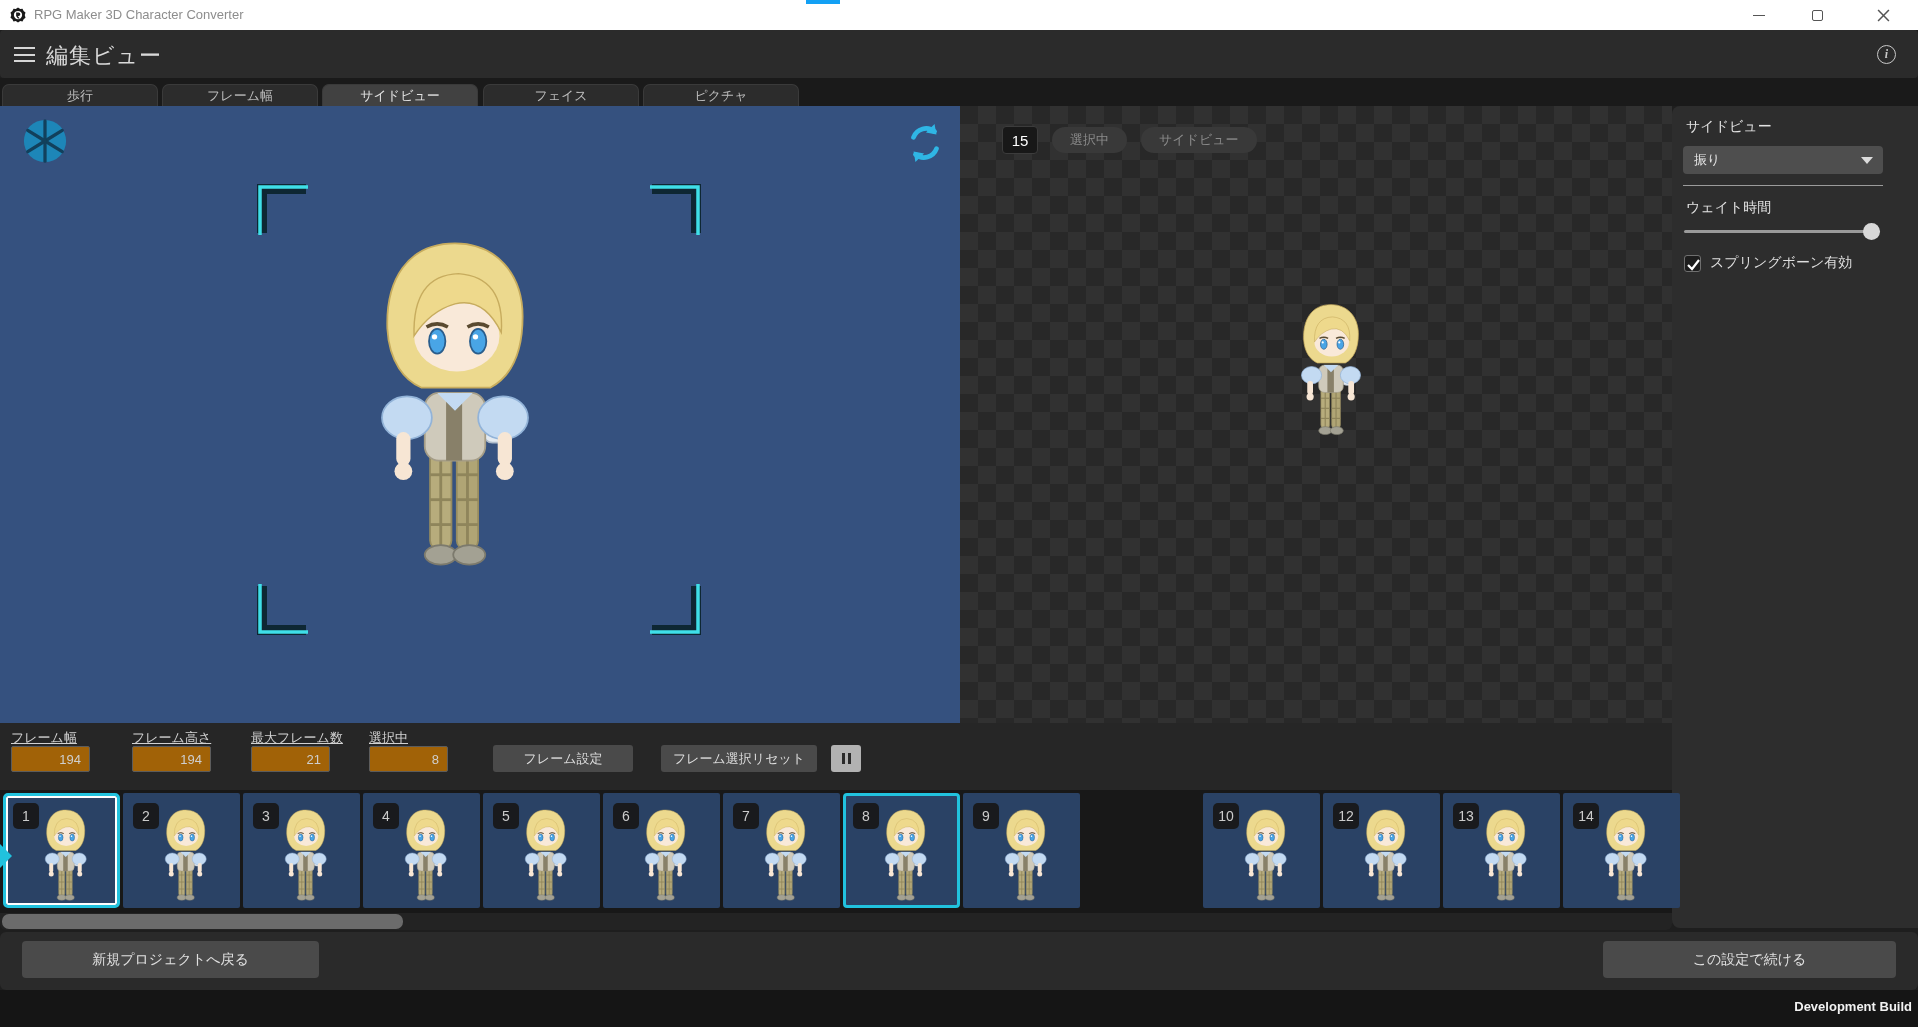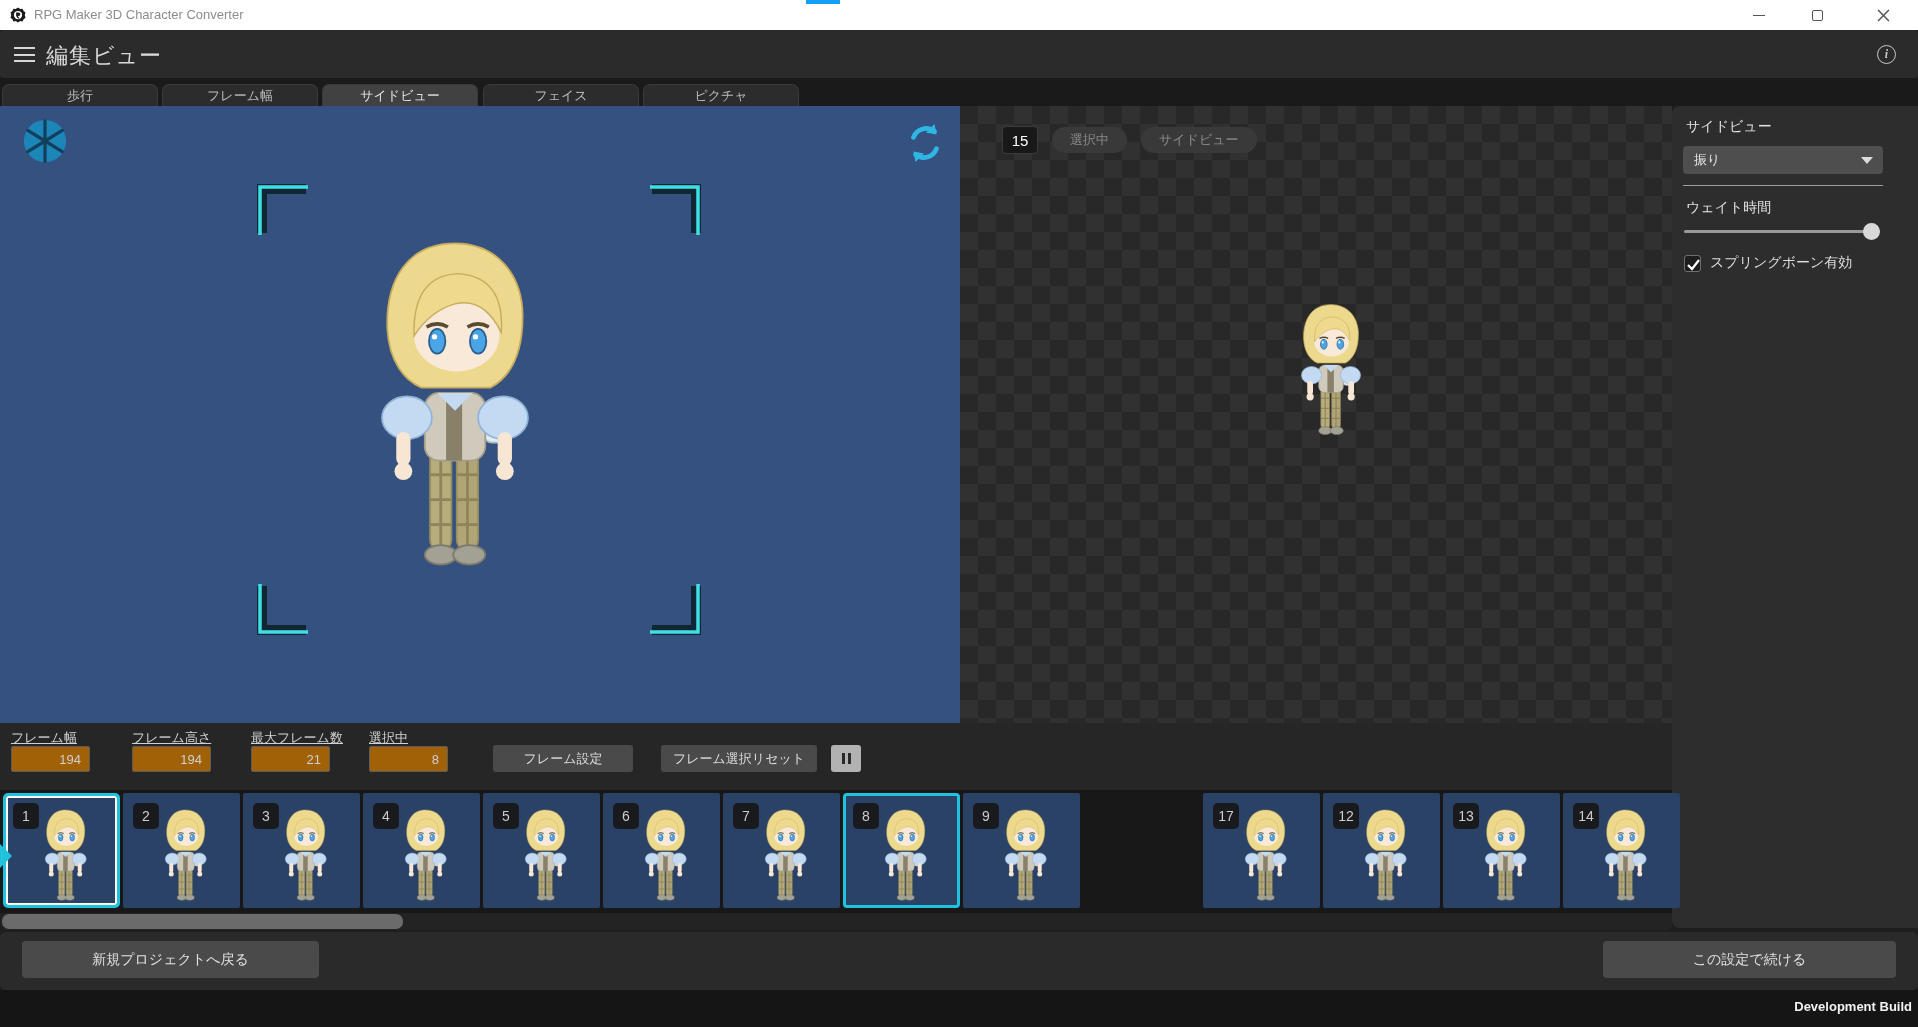--- a/index.html
+++ b/index.html
@@ -364,21 +364,21 @@
       <svg class="frame-char">
           <use href="#chibi"></use>
         </svg>
       <div class="frame-badge">9</div>
 
     </div>
       <div class="frame-tile" style="left: 1203px;">
       <svg class="frame-char">
           <use href="#chibi"></use>
         </svg>
-      <div class="frame-badge">17</div>
+      <div class="frame-badge">10</div>
 
     </div>
       <div class="frame-tile" style="left: 1323px;">
       <svg class="frame-char">
           <use href="#chibi"></use>
         </svg>
       <div class="frame-badge">12</div>
 
     </div>
       <div class="frame-tile" style="left: 1443px;">

